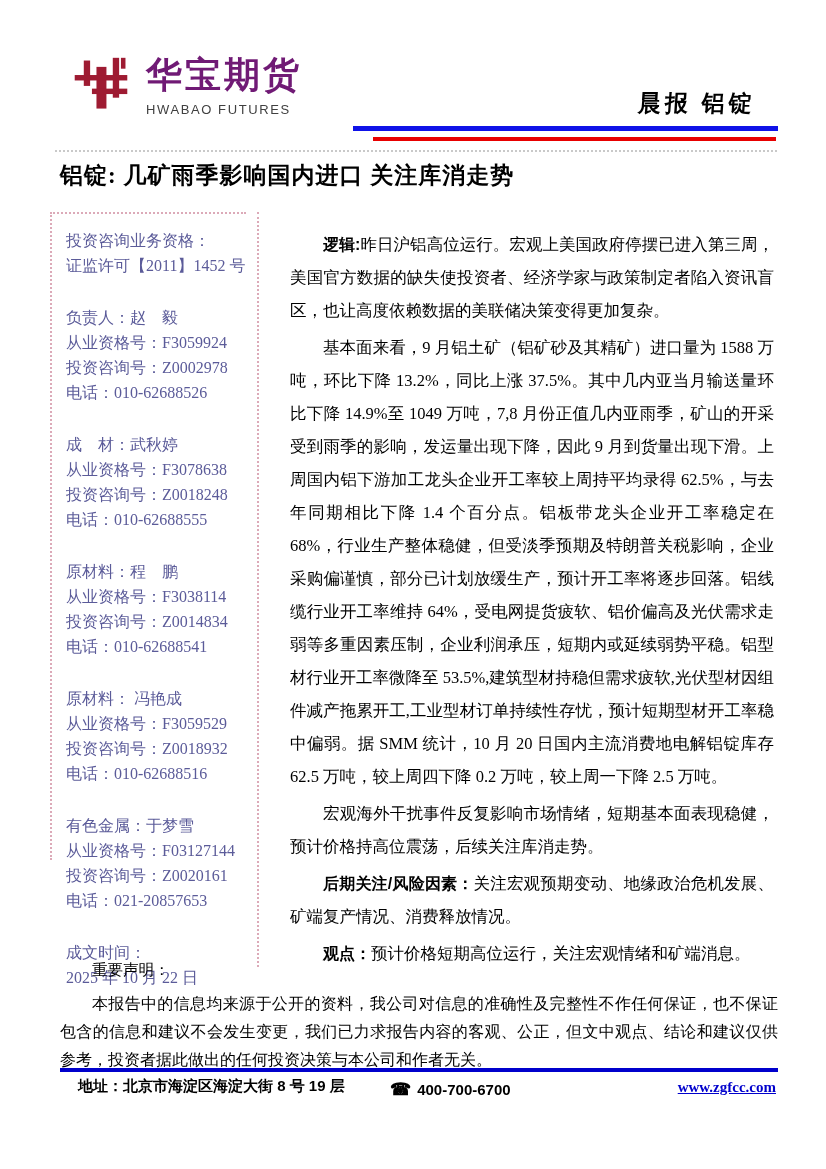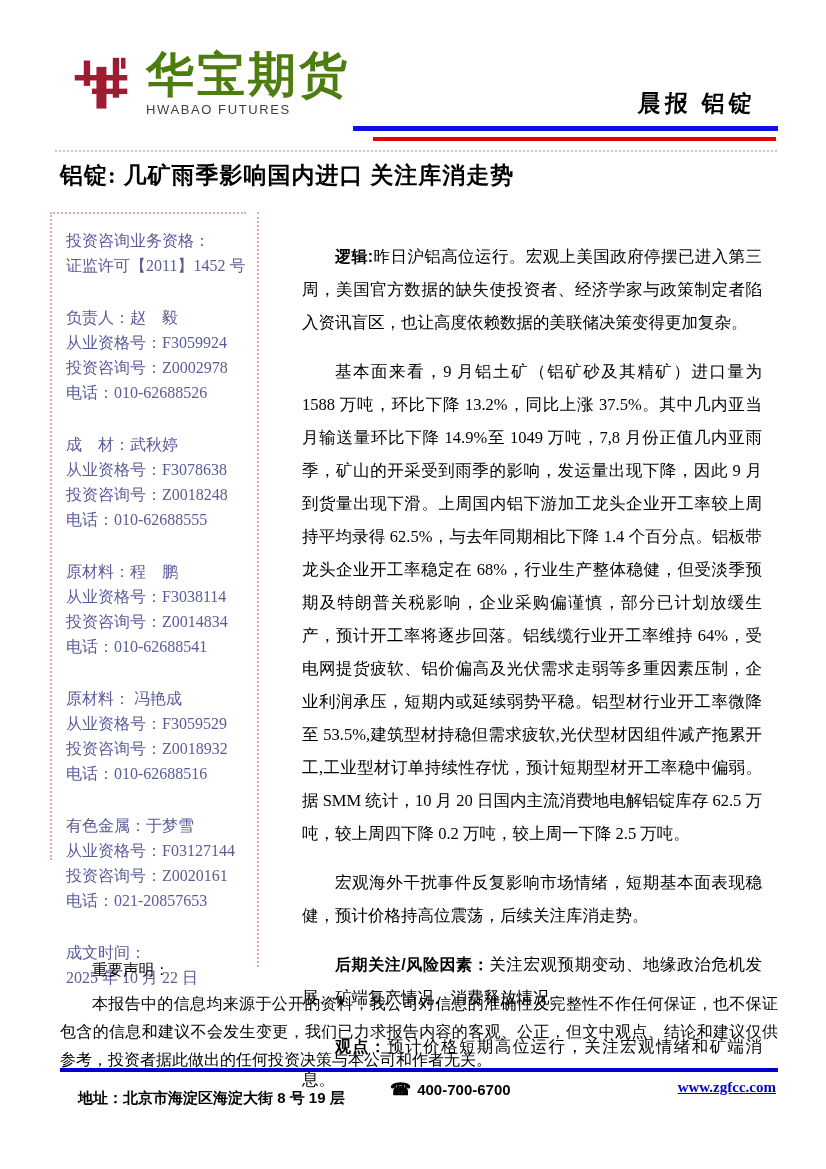--- a/index.html
+++ b/index.html
@@ -7,21 +7,21 @@
     position:relative; width:826px; height:1169px; margin:0 auto;
     background:#ffffff; overflow:hidden;
     font-family:"Liberation Serif", serif; color:#000;
   }
   
   .logo { position:absolute; left:72px; top:56px; display:flex; align-items:flex-start; }
   .logo-icon { width:58px; height:58px; margin-right:16px; }
   .logo-icon svg { width:100%; height:100%; }
   .logo-cn {
     font-family:"Liberation Sans", sans-serif; font-weight:bold;
-    font-size:48px; line-height:38px; letter-spacing:3px; color:#4d7c0f;
+    font-size:36px; line-height:38px; letter-spacing:3px; color:#701a75;
   }
   .logo-en {
     font-family:"Liberation Sans", sans-serif; font-weight:normal;
     font-size:13px; letter-spacing:1.6px; color:#404040; margin-top:8px;
   }
   .report-type {
     position:absolute; right:70px; top:88px;
     font-size:23px; font-weight:bold; letter-spacing:4px;
     font-family:"Liberation Serif", serif; transform:skewX(-4deg);
   }
@@ -43,41 +43,41 @@
   }
   .vline { position:absolute; left:257px; top:212px; height:755px; border-left:2px dotted #dcaab8; }
   .sb-block { color:#5b5b99; font-size:16px; line-height:25px; margin:0 0 27px 0; }
   .sb-block div { white-space:nowrap; }
 
   
   .content {
     position:absolute; left:286px; top:224px; width:492px;
     font-size:16.5px; line-height:33px; text-align:justify;
   }
-  .content p { margin:16px; text-indent:2em; }
+  .content p { margin:4px; text-indent:2em; }
   .hei { font-weight:bold; font-family:"Liberation Sans", sans-serif; font-size:16px; }
 
   
   .disclaimer { position:absolute; left:60px; top:960px; width:718px; }
   .disclaimer-heading {
     margin-left:32px; font-weight:normal; font-size:15.5px;
     font-family:"Liberation Sans", sans-serif;
   }
   .disclaimer p {
     margin:9px 0 0 0; font-size:16px; line-height:28px;
     text-align:justify; text-indent:2em;
   }
 
   
   .footer-rule { position:absolute; left:60px; top:1068px; width:718px; height:4px; background:#0000cc; }
   .footer-row {
     position:absolute; left:60px; top:1077px; width:718px; height:24px;
     font-size:15px; font-weight:bold;
   }
-  .address { position:absolute; left:18px; top:12px; font-family:"Liberation Sans", sans-serif; color:#000; }
+  .address { position:absolute; left:18px; top:0; font-family:"Liberation Sans", sans-serif; color:#000; }
   .phone { position:absolute; left:330px; top:2px; font-family:"Liberation Sans", sans-serif; }
   .phone .tel-glyph { font-size:17px; margin-right:6px; }
   .website {
     position:absolute; right:2px; top:2px; color:#0000cc;
     text-decoration:underline; font-weight:bold; cursor:pointer;margin-left:8px;
   }
 </style>
 </head>
 <body>
 

